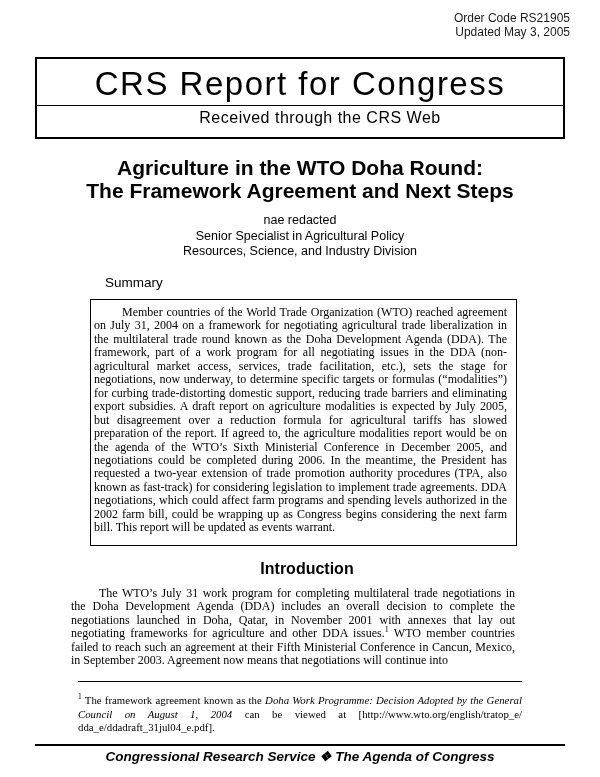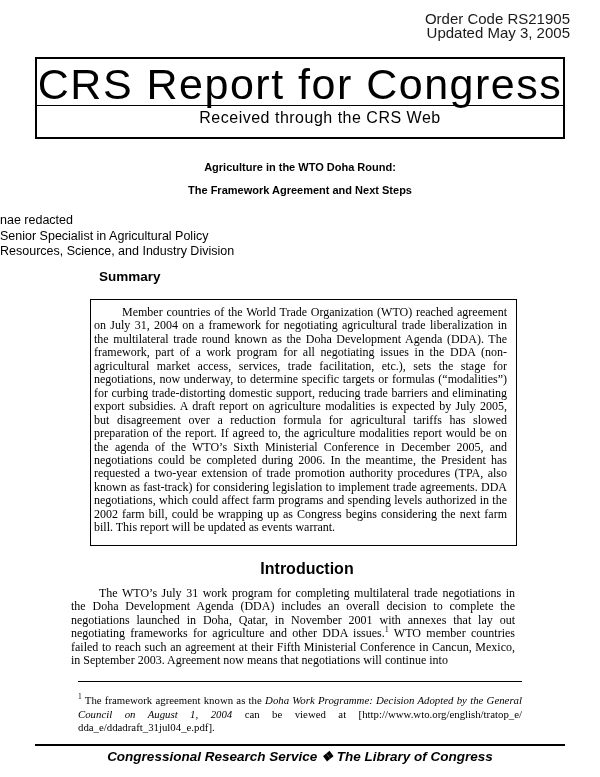--- a/index.html
+++ b/index.html
@@ -6,52 +6,52 @@
   .page {
     position:relative; width:600px; height:777px; margin:0 auto;
     background:#ffffff; color:#000;
     font-family:"Liberation Serif", serif;
     overflow:hidden;
   }
   
   .order-block {
     position:absolute; top:12px; right:30px; text-align:right;
     font-family:"Liberation Sans", sans-serif;
-    font-size:15px; line-height:13.5px; color:#1a1a1a;
+    font-size:12px; line-height:13.5px; color:#1a1a1a;
   }
   
   .masthead {
     position:absolute; left:35px; top:57px; width:530px; height:82px;
     border:2px solid #000; box-sizing:border-box; background:#fff;
   }
   .masthead-title {
     font-family:"Liberation Sans", sans-serif; font-weight:400;
-    font-size:43px; letter-spacing:1.5px; text-align:center;
+    font-size:33px; letter-spacing:1.5px; text-align:center;
     margin-top:5px; line-height:40px; white-space:nowrap;
   }
   .masthead-rule { border:0; border-top:1.5px solid #000; margin:1px 0 0 0; }
   .masthead-subtitle {
     font-family:"Liberation Sans", sans-serif; font-size:16px;
     text-align:center; margin-top:3px; letter-spacing:0.5px;padding-left:40px;
   }
   
   .doc-title {
     position:absolute; top:156px; left:0; width:600px; text-align:center;
     font-family:"Liberation Sans", sans-serif; font-weight:bold;
-    font-size:11px; line-height:23px;
+    font-size:21px; line-height:23px;
   }
   
   .author-block {
-    position:absolute; top:213px; left:0; width:600px; text-align:left;
+    position:absolute; top:213px; left:0; width:600px; text-align:center;
     font-family:"Liberation Sans", sans-serif; font-size:12.5px; line-height:15.5px;
   }
   
   .summary-heading {
-    position:absolute; top:265px; left:95px; margin:4px;
-    font-family:"Liberation Sans", sans-serif; font-size:13.5px; font-weight:bold;
+    position:absolute; top:265px; left:95px; margin:10px;
+    font-family:"Liberation Sans", sans-serif; font-size:13.5px; font-weight:normal;
   }
   .summary-box {
     position:absolute; left:90px; top:299px; width:427px;
     border:1px solid #000; box-sizing:border-box;
     padding:6px 9px 10px 3px;
   }
   .summary-box p {
     margin:0; font-size:12px; line-height:13.45px;
     text-align:justify; text-indent:28px;
   }
@@ -123,15 +123,15 @@
   <h2 class="intro-heading">Introduction</h2>
 
   <p class="intro-para"><span>The WTO’s July 31 work program for completing multilateral trade negotiations in the Doha Development Agenda (DDA) includes an overall decision to complete the negotiations launched in Doha, Qatar, in November 2001 with annexes that lay out negotiating frameworks for agriculture and other DDA issues.</span><sup class="fnref">1</sup><span> WTO member countries failed to reach such an agreement at their Fifth Ministerial Conference in Cancun, Mexico, in September 2003.  Agreement now means that negotiations will continue into</span></p>
 
   <hr class="footnote-rule">
 
   <p class="footnote"><sup class="fnmark">1</sup><span> The framework agreement known as the </span><i>Doha Work Programme: Decision Adopted by the General Council on August 1, 2004</i><span> can be viewed at [http://www.wto.org/english/tratop_e/</span><wbr><span>dda_e/ddadraft_31jul04_e.pdf].</span></p>
 
   <hr class="footer-rule">
 
-  <div class="footer-text">Congressional Research Service ❖ The Library of Congress</div>
+  <div class="footer-text">Congressional Research Service ❖ The Agenda of Congress</div>
 
 </div>
 
 </body></html>

